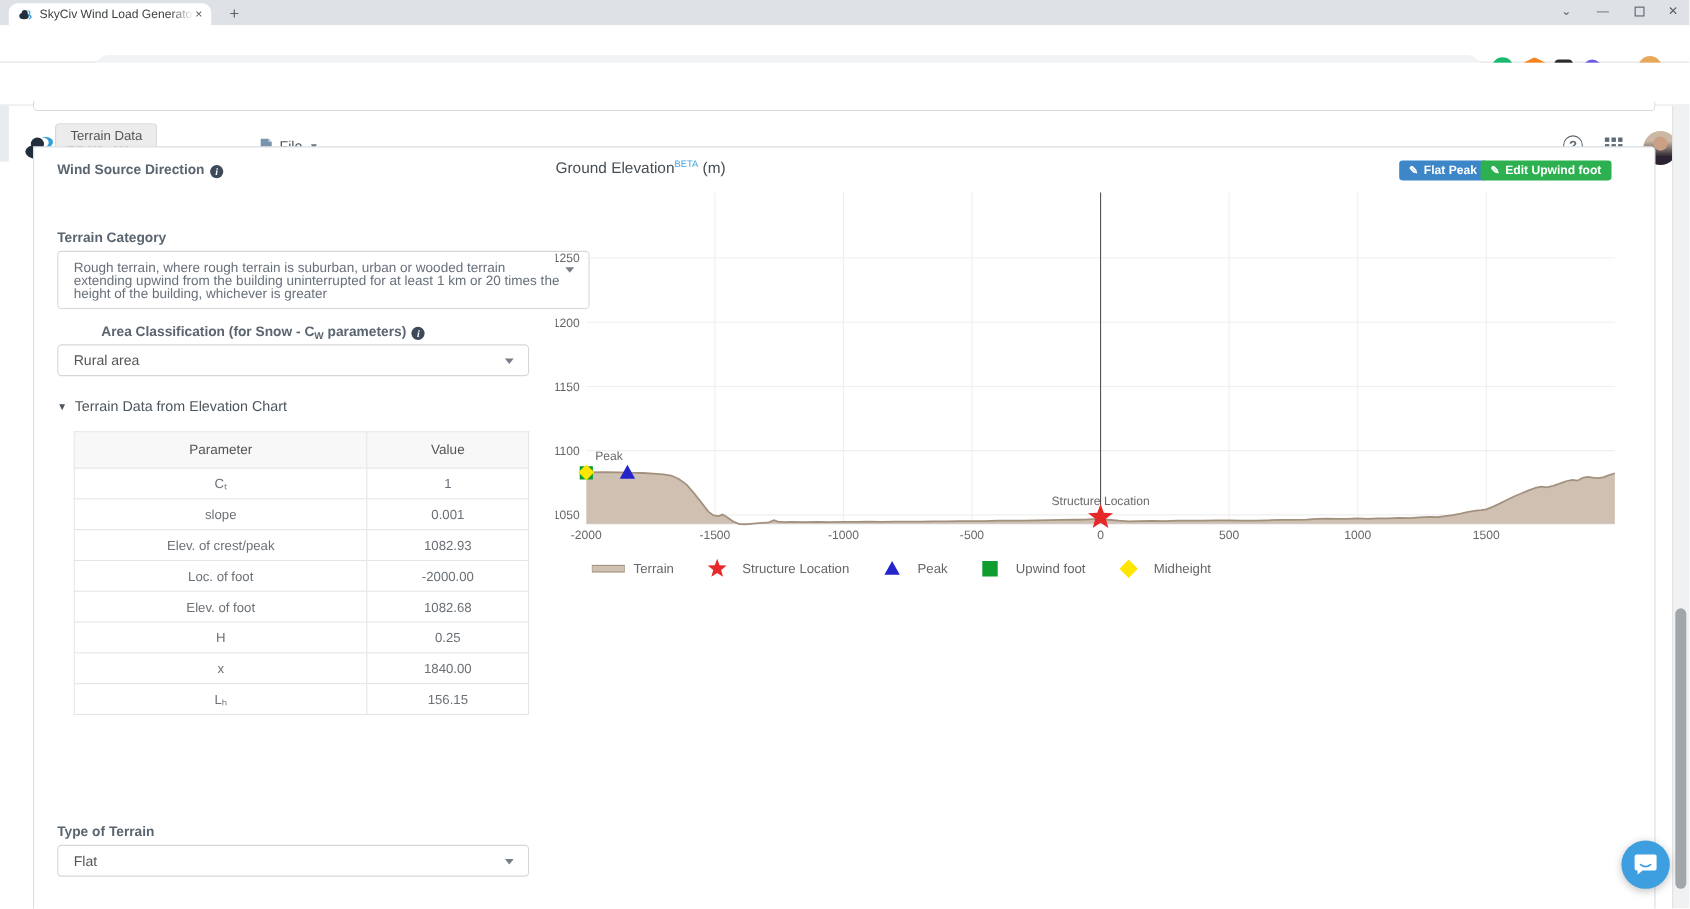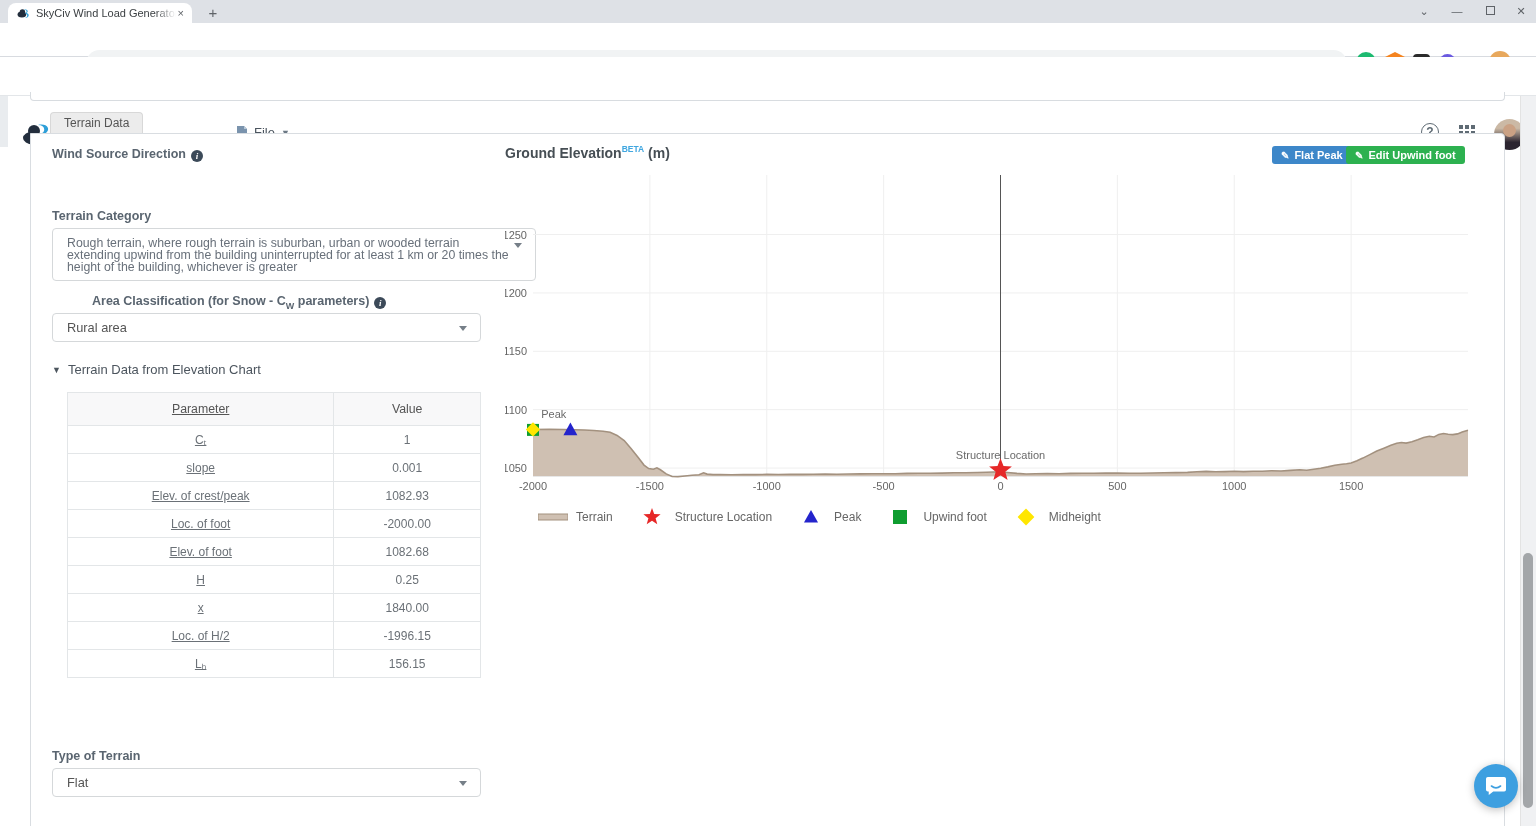--- a/index.html
+++ b/index.html
@@ -51,24 +51,24 @@
   .select.multiline .caret { top:16px; }
 
   #sectionhead { left:52px; top:362px; font-size:13px; color:#4c555e; cursor:pointer; }
   #sectionhead .tri { display:inline-block; font-size:9px; vertical-align:1px; margin-right:7px; color:#4c555e; }
 
   #ptable { left:67px; top:392px; width:414px; border-collapse:collapse; position:absolute;
             font-size:12px; color:#6b7177; }
   #ptable th { background:#f8f8f9; font-weight:bold; color:#555; font-size:12.3px; }
   #ptable th, #ptable td { border:1px solid #e3e6e8; text-align:center; height:28px; padding:2px 6px; font-weight:normal;}
   #ptable th { height:33px; }
-  #ptable .c0 { width:267px;text-decoration:underline; } #ptable .c1 { width:147px; }
-
-  
-  #chart-title { left:505px; top:144px; font-size:14px; font-weight:bold; color:#464e54; }
+  #ptable .c0 { width:267px; } #ptable .c1 { width:147px; }
+
+  
+  #chart-title { left:505px; top:144px; font-size:14px; font-weight:normal; color:#464e54; }
   #chart-title sup { font-size:8.5px; color:#41a7e0; }
   .editbtn { top:146px; height:18px; border:none; border-radius:3px; color:#fff; font-size:11px; font-weight:bold;
              display:flex; align-items:center; padding:0 9px; gap:5px; font-family:"Liberation Sans",sans-serif; cursor:pointer;}
   .editbtn .pencil { font-size:10px; }
   #legend { left:538px; top:508px; display:flex; align-items:center; gap:10px; font-size:12px; color:#666; }
   .leg-item { display:flex; align-items:center; gap:8px; margin-right:14px; }
 
   
   #sb-track { left:1520px; top:96px; width:16px; height:730px; background:#f0f1f3; border-left:1px solid #e3e3e3; }
   #sb-thumb { left:1523px; top:553px; width:10px; height:255px; background:#a3a6a9; border-radius:5px; }
@@ -216,24 +216,20 @@
           <td class="c0">Elev. of foot</td>
           <td class="c1">1082.68</td>
         </tr>
         <tr>
           <td class="c0">H</td>
           <td class="c1">0.25</td>
         </tr>
         <tr>
           <td class="c0">x</td>
           <td class="c1">1840.00</td>
-        </tr>
-        <tr>
-          <td class="c0">Loc. of H/2</td>
-          <td class="c1">-1996.15</td>
         </tr>
         <tr>
           <td class="c0">Lₕ</td>
           <td class="c1">156.15</td>
         </tr>
       </tbody>
   </table>
 
   <div class="flabel abs" style="left:52px;top:749px;">Type of Terrain</div>
   <div class="select abs" style="left:52px;top:768px;width:429px;height:29px;">

